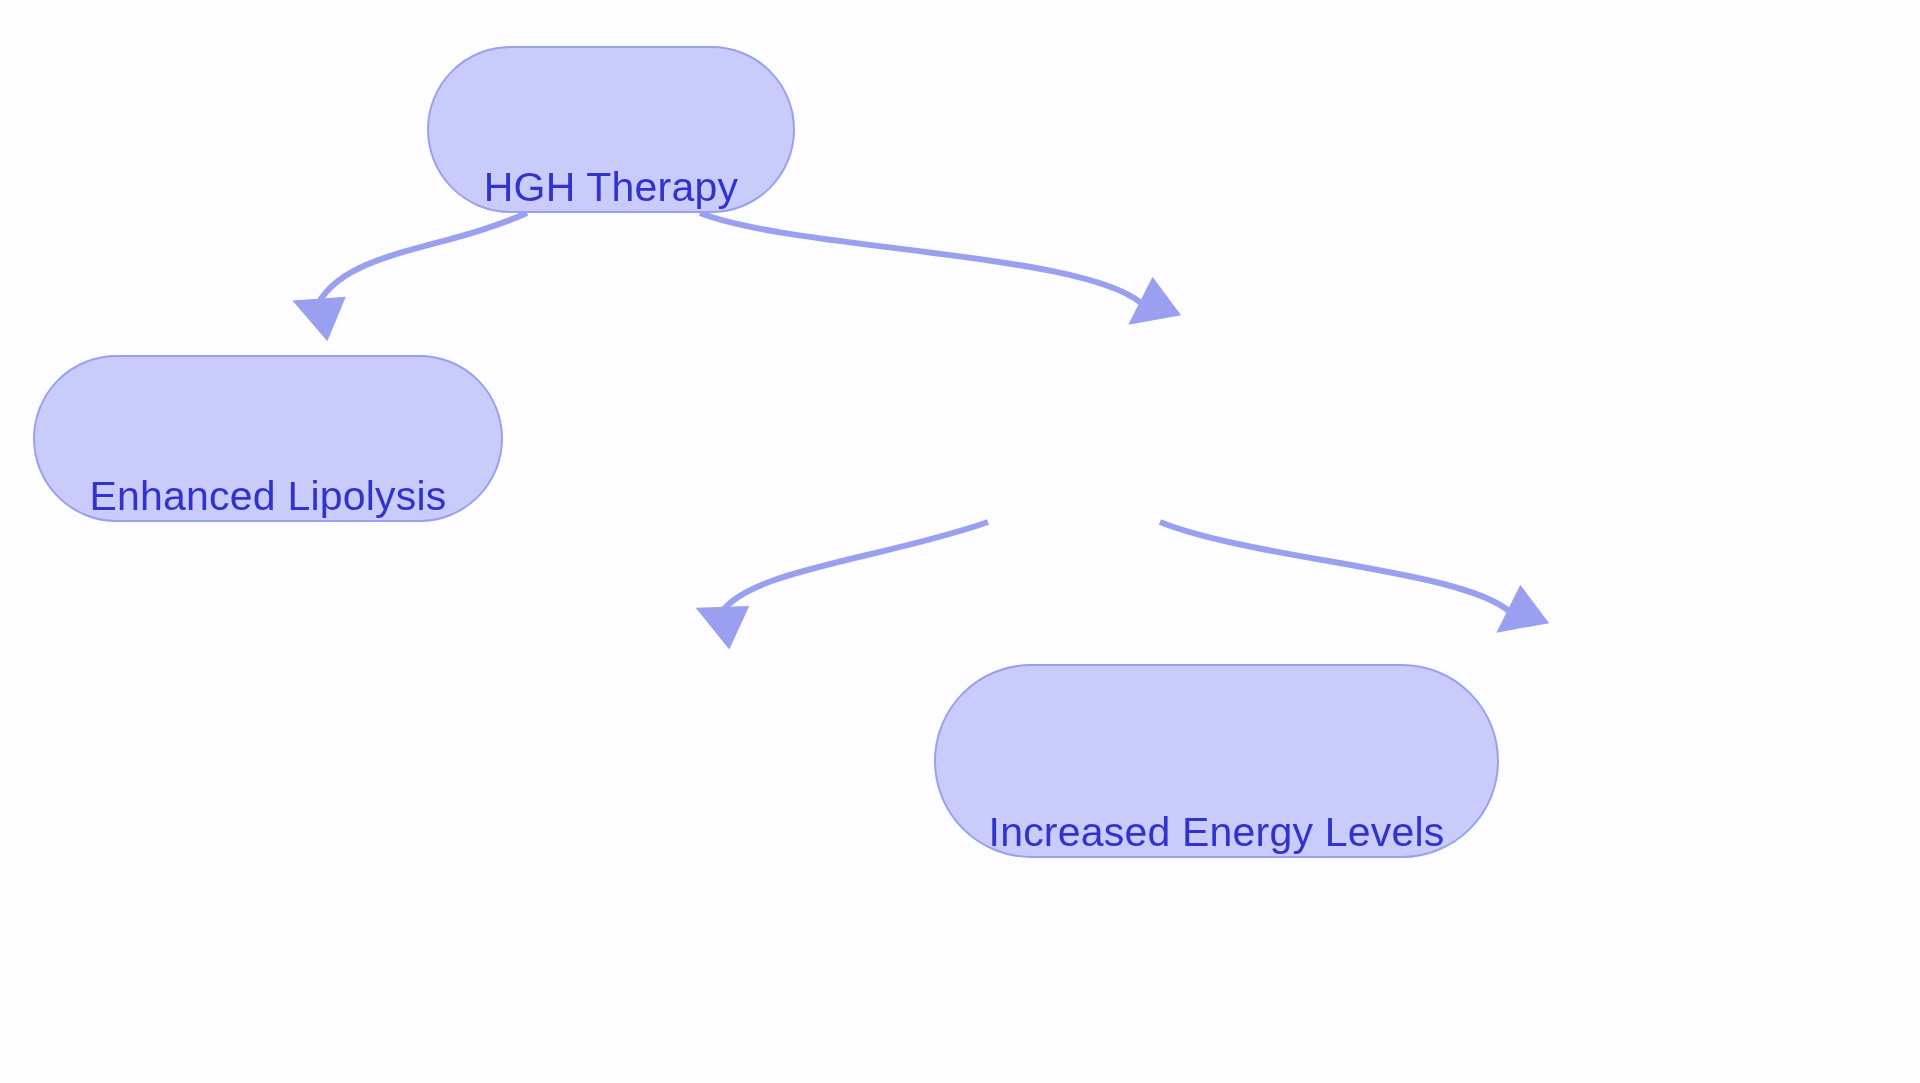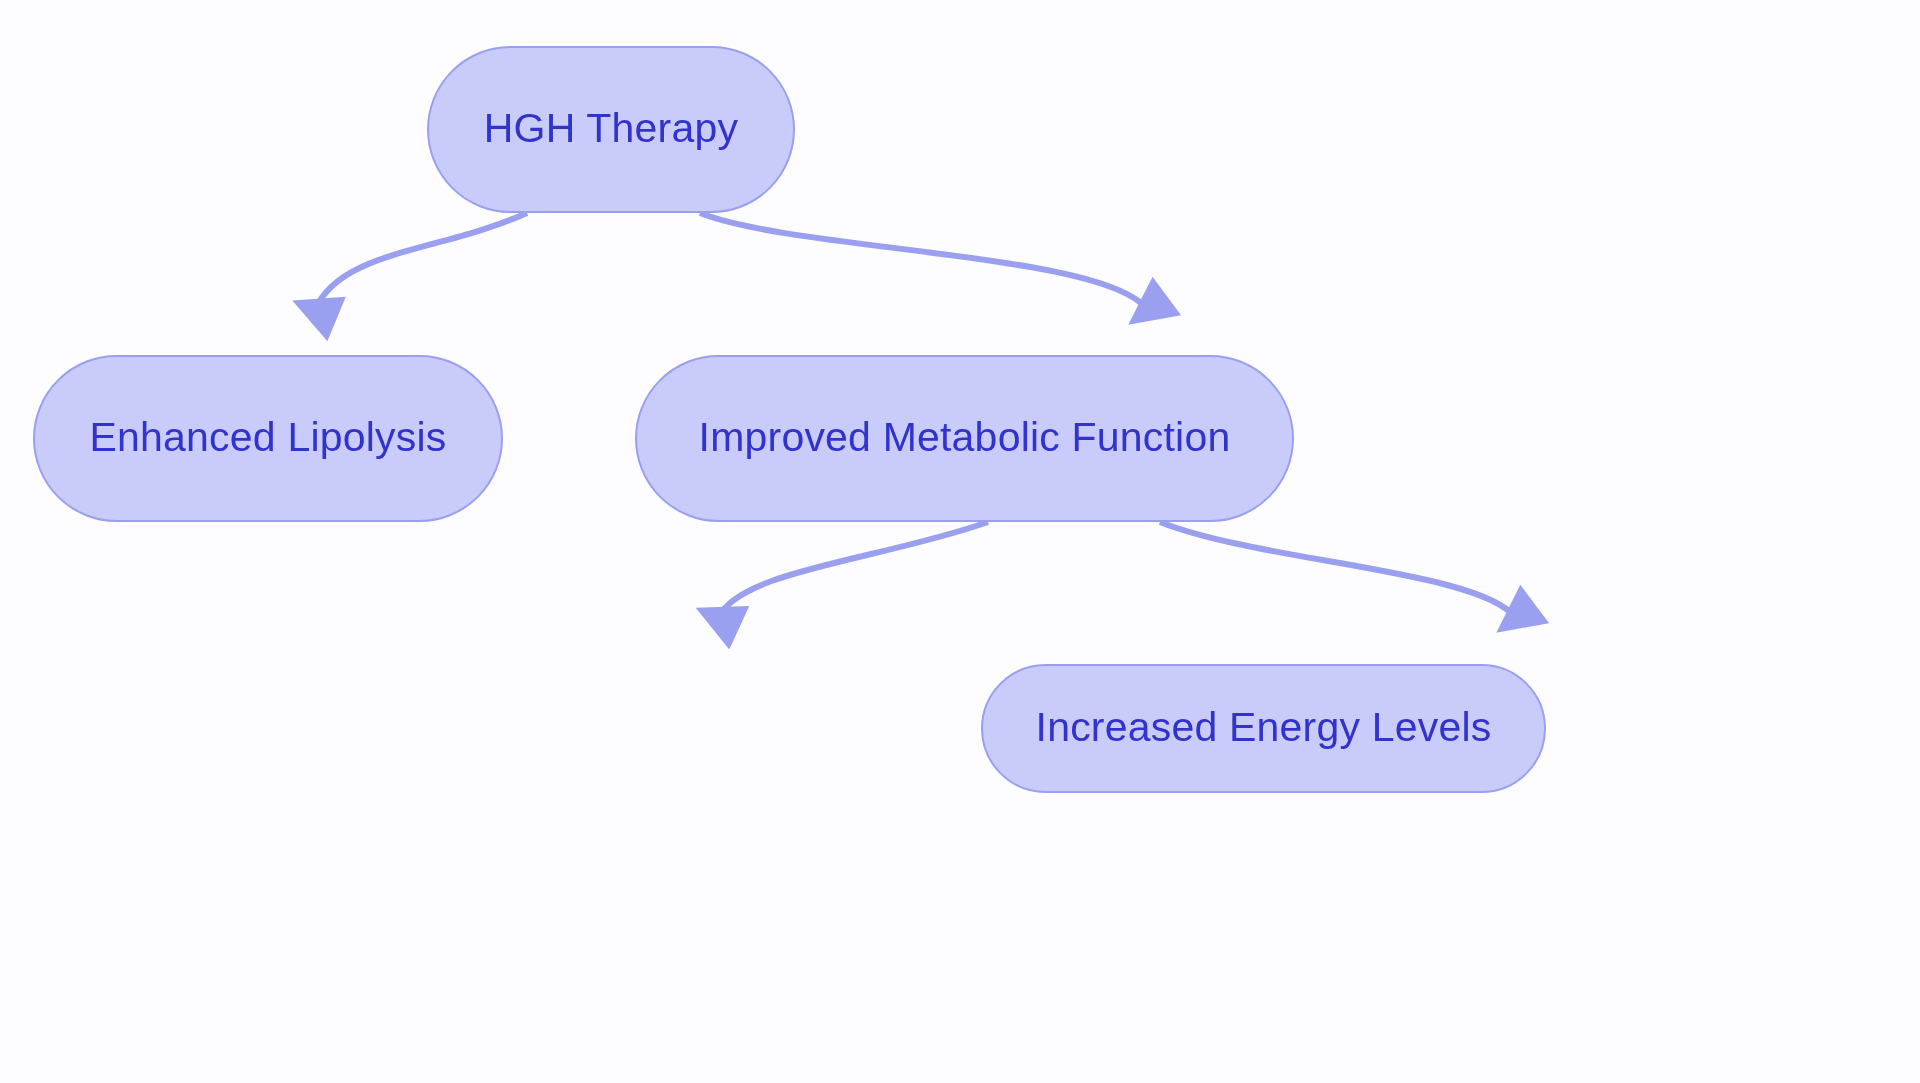--- a/index.html
+++ b/index.html
@@ -25,42 +25,42 @@
     left: 0;
     top: 0;
     width: 1920px;
     height: 1083px;
     pointer-events: none;
   }
   .node {
     position: absolute;
     box-sizing: border-box;
     display: flex;
-    align-items: center;
+    align-items: flex-end;
     justify-content: center;
     background: #c9ccfa;
     border: 2.5px solid #9aa0ef;
     border-radius: 999px;
     color: #3232cc;
     font-size: 41px;
     font-weight: 400;
     letter-spacing: 0.2px;
     white-space: nowrap;
     font-family: "Liberation Sans", sans-serif;
   }
   .node-label {
     display: block;
     line-height: 1;
     padding-bottom: 3px;
   }
   #node-hgh-therapy      { left: 427px;  top: 46px;  width: 368px; height: 167px; }
   #node-enhanced-lipolysis { left: 33px;  top: 355px; width: 470px; height: 167px; }
   #node-improved-metabolic-function { left: 635px; top: 355px; width: 659px; height: 167px; }
   #node-weight-loss      { left: 494px;  top: 664px; width: 343px; height: 167px; }
-  #node-increased-energy-levels { left: 981px; top: 664px; width: 565px; height: 129px; }
+  #node-increased-energy-levels { left: 934px; top: 664px; width: 565px; height: 194px; }
 </style>
 </head>
 <body>
 
 <div id="flow-root">
 
   <svg id="edge-layer" viewBox="0 0 1920 1083">
     <defs>
       <marker id="arrowhead" markerWidth="9" markerHeight="9" refX="4.2" refY="4.5" orient="auto" markerUnits="strokeWidth">
         <path d="M 0.2 0.6 L 8.2 0.6 L 4.2 8.6 z" fill="#9aa0ef"></path>
@@ -77,22 +77,19 @@
   </svg>
 
   <div class="node" id="node-hgh-therapy">
     <span class="node-label">HGH Therapy</span>
   </div>
 
   <div class="node" id="node-enhanced-lipolysis">
     <span class="node-label">Enhanced Lipolysis</span>
   </div>
 
-  <div class="node" id="node-improved-metabolic-function">
-    <span class="node-label">Improved Metabolic Function</span>
-  </div>
 
 
   <div class="node" id="node-increased-energy-levels">
     <span class="node-label">Increased Energy Levels</span>
   </div>
 
 </div>
 
 </body></html>

